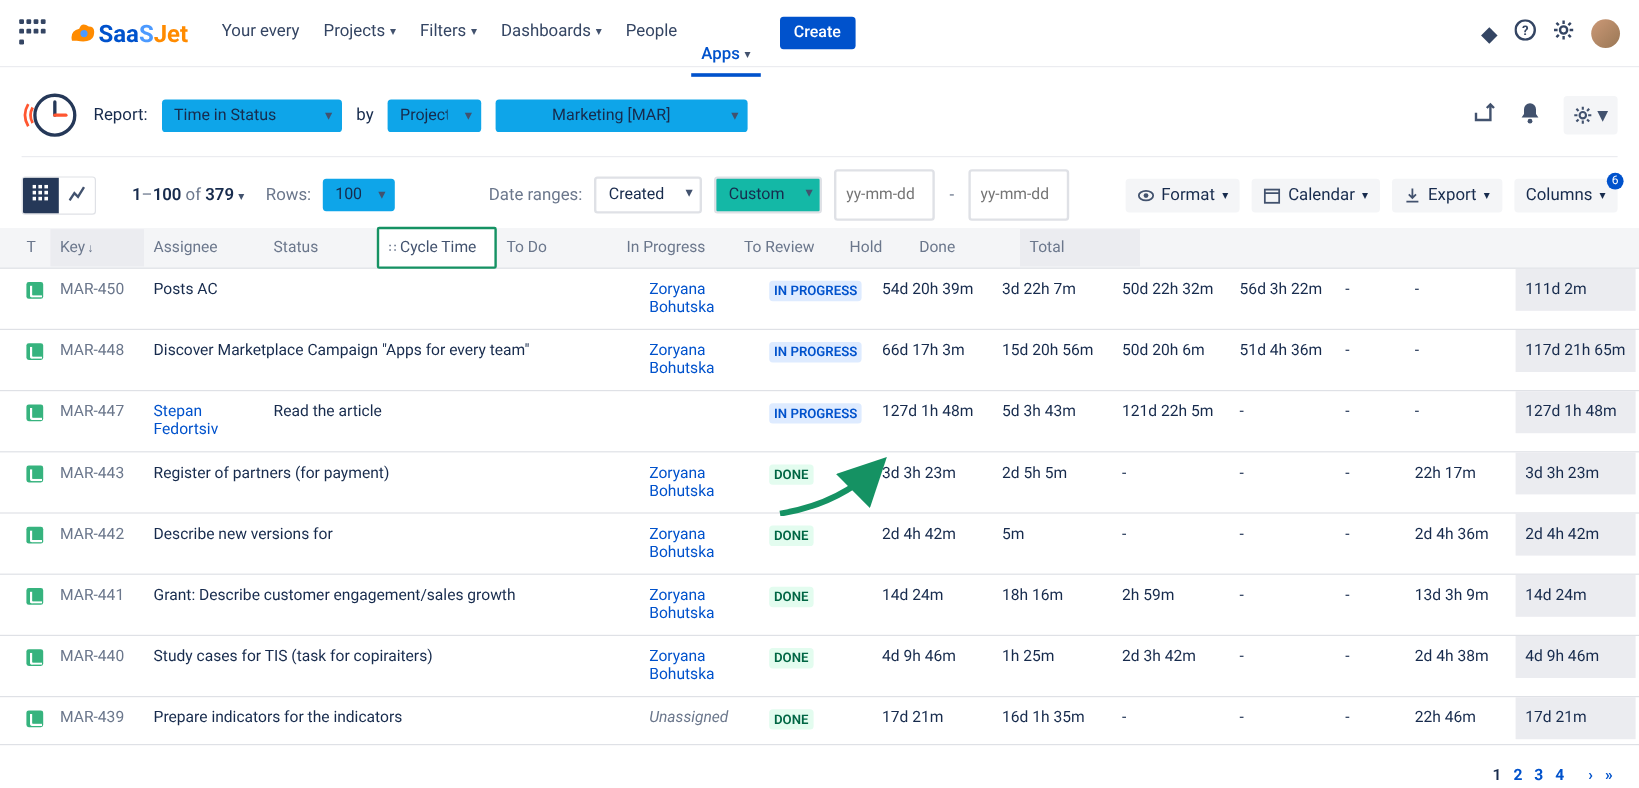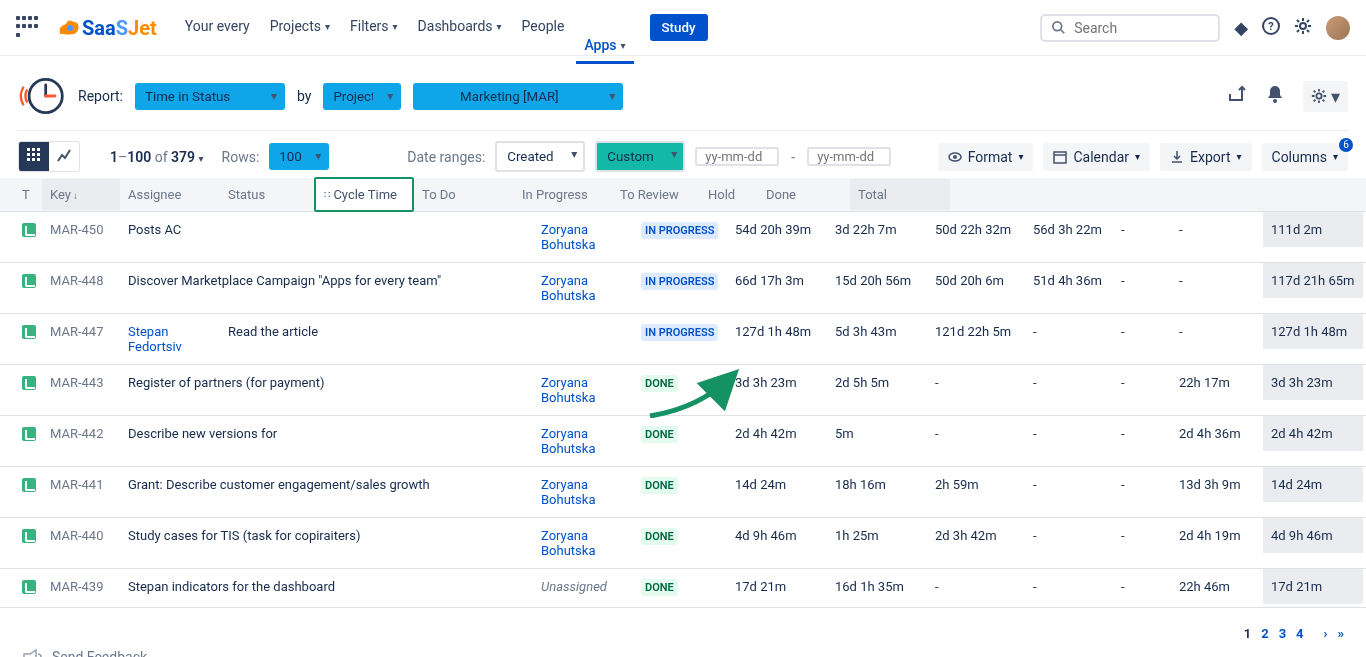--- a/index.html
+++ b/index.html
@@ -30,21 +30,21 @@
 .subheader-right { margin-left:auto; display:flex; gap:18px; align-items:center; }
 .subheader-right span { font-size:18px; color:#42526E; cursor:pointer; }
 .divider { height:1px; background:#ebecf0; margin:0 18px 4px; }
 .toolbar { display:flex; align-items:center; padding:6px 18px; gap:10px; }
 .viewtoggle { display:flex; border:1px solid #DFE1E6; border-radius:3px; overflow:hidden; }
 .viewtoggle span { padding:6px 8px; cursor:pointer; font-size:14px; }
 .viewtoggle span.active { background:#253858; color:#fff; }
 .count { color:#6B778C; margin-left:20px; }
 .count b { color:#172B4D; font-weight:600; }
 .tb-label { color:#6B778C; margin-left:8px; }
-.date-input { border:2px solid #DFE1E6; border-radius:3px; padding:0 8px; width:84px; color:#6B778C; font-size:13px; }
+.date-input { border:2px solid #DFE1E6; border-radius:3px; padding:12px 8px; width:84px; color:#6B778C; font-size:13px; }
 .spacer { flex:1; }
 .btn-light { background:#F4F5F7; border:none; padding:6px 10px; border-radius:3px; color:#172B4D; cursor:pointer; display:flex; align-items:center; gap:6px; font-size:14px; }
 .btn-light .chv{font-size:10px;}
 .badge { position:absolute; top:-5px; right:-5px; background:#0052CC; color:#fff; border-radius:50%; width:14px; height:14px; font-size:10px; display:flex; align-items:center; justify-content:center; }
 .btn-wrap { position:relative; }
 .table { width:100%; }
 .thead { display:flex; background:#F4F5F7; border-bottom:1px solid #DFE1E6; height:34px; align-items:center; color:#6B778C; font-size:13px; }
 .th, .td { padding:8px; }
 .c-t{width:42px; padding-left:22px;} .c-key{width:78px;} .c-sum{width:413px;} .c-asg{width:100px;} .c-st{width:94px;} .c-ct{width:100px;} .c-todo{width:100px;} .c-prog{width:98px;} .c-rev{width:88px;} .c-hold{width:58px;} .c-done{width:92px;} .c-total{width:100px;}
 .th.c-key { background:#EBECF0; }
@@ -94,29 +94,22 @@
       </svg><span class="s1">Saa</span><span class="s2">S</span><span class="s3">Jet</span>
   </div>
   <div class="nav-items" id="nav-items">
       <div class="nav-item">Your every</div>
       <div class="nav-item">Projects<span class="chevron">▾</span></div>
       <div class="nav-item">Filters<span class="chevron">▾</span></div>
       <div class="nav-item">Dashboards<span class="chevron">▾</span></div>
       <div class="nav-item">People</div>
       <div class="nav-item active">Apps<span class="chevron">▾</span></div>
     </div>
-  <button class="create-btn">Study</button>
+  <button class="create-btn">Create</button>
   <div class="topnav-spacer"></div>
-  <div class="search-box">
-    <svg width="14" height="14" viewBox="0 0 16 16">
-        <circle cx="6" cy="6" r="5" fill="none" stroke="#6B778C" stroke-width="2"></circle>
-        <line x1="10" y1="10" x2="14" y2="14" stroke="#6B778C" stroke-width="2"></line>
-      </svg>
-    <input placeholder="Search" style="">
-  </div>
   <div class="topicons">
     <span>◆</span>
     <span><svg width="18" height="18" viewBox="0 0 18 18">
           <circle cx="9" cy="9" r="8" fill="none" stroke="#344563" stroke-width="2"></circle>
           <text x="9" y="13" text-anchor="middle" font-size="11" fill="#344563" font-weight="bold">?</text>
         </svg></span>
     <span><svg width="18" height="18" viewBox="0 0 18 18">
           <circle cx="9" cy="9" r="3" fill="none" stroke="#344563" stroke-width="2"></circle>
           <path d="M9 1v3M9 14v3M1 9h3M14 9h3M3 3l2 2M13 13l2 2M3 15l2-2M13 5l2-2" stroke="#344563" stroke-width="2"></path>
         </svg></span>
@@ -325,27 +318,27 @@
           <div class="td c-t"><span class="issue-icon"></span></div>
           <div class="td c-key"><a class="key-link">MAR-440</a></div>
           <div class="td c-sum">Study cases for TIS (task for copiraiters)</div>
           <div class="td c-asg"><a class="asg-link">Zoryana Bohutska</a></div>
           <div class="td c-st"><span class="status-badge status-DONE">DONE</span></div>
           <div class="td c-ct">4d 9h 46m</div>
           <div class="td c-todo">1h 25m</div>
           <div class="td c-prog">2d 3h 42m</div>
           <div class="td c-rev">-</div>
           <div class="td c-hold">-</div>
-          <div class="td c-done">2d 4h 19m</div>
+          <div class="td c-done">2d 4h 38m</div>
           <div class="td c-total">4d 9h 46m</div>
         </div>
         <div class="row">
           <div class="td c-t"><span class="issue-icon"></span></div>
           <div class="td c-key"><a class="key-link">MAR-439</a></div>
-          <div class="td c-sum">Stepan indicators for the dashboard</div>
+          <div class="td c-sum">Prepare indicators for the indicators</div>
           <div class="td c-asg"><span class="asg-unassigned">Unassigned</span></div>
           <div class="td c-st"><span class="status-badge status-DONE">DONE</span></div>
           <div class="td c-ct">17d 21m</div>
           <div class="td c-todo">16d 1h 35m</div>
           <div class="td c-prog">-</div>
           <div class="td c-rev">-</div>
           <div class="td c-hold">-</div>
           <div class="td c-done">22h 46m</div>
           <div class="td c-total">17d 21m</div>
         </div>

